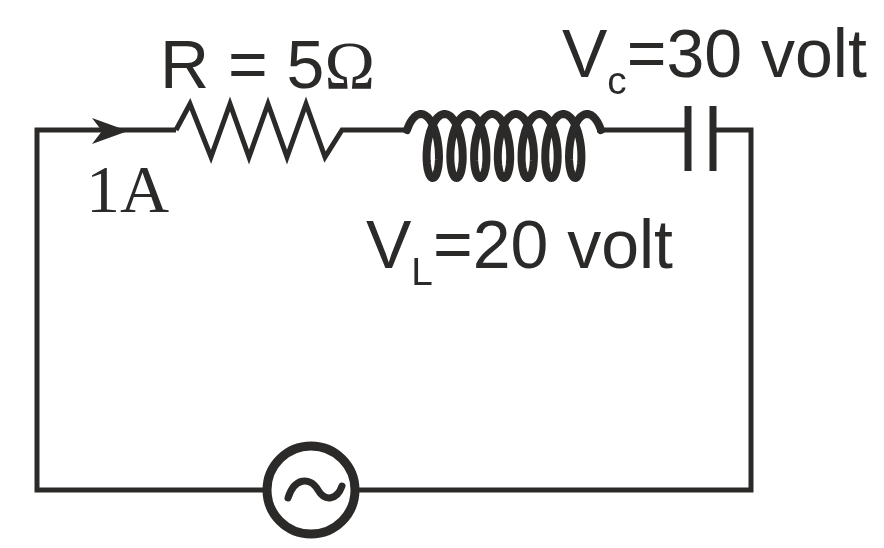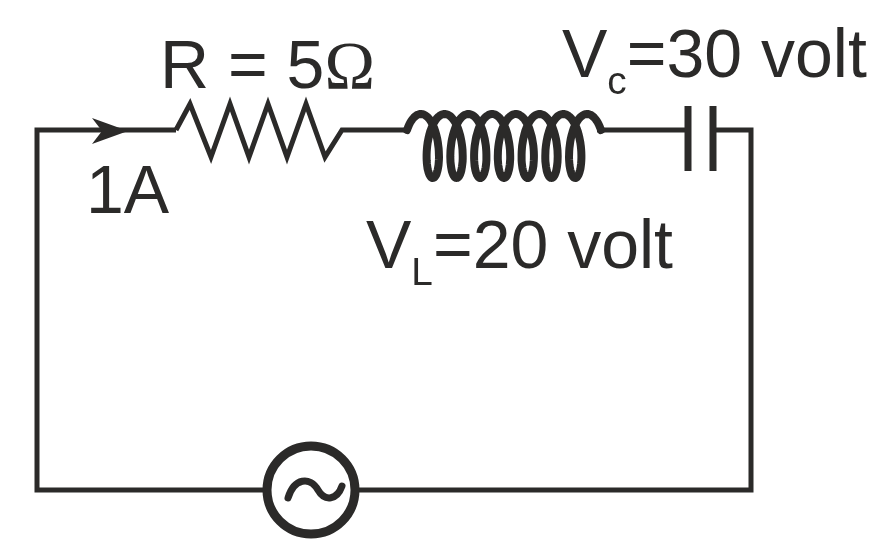--- a/index.html
+++ b/index.html
@@ -44,17 +44,17 @@
     <circle class="source-circle" cx="311" cy="490" r="44"></circle>
     <path class="sine" d="M288 498 C294 478 310 476 318 490 C325 502 337 500 342 486"></path>
 
     <path class="arrowhead" d="M128 131 L92 118 L102 131 L92 144 Z"></path>
   </svg>
 
   <div class="label" style="left:160px; top:30px;"><span>R = 5</span><span class="omega">Ω</span></div>
 
   <div class="label" style="left:562px; top:19px;text-align:right;"><span>V</span><sub>c</sub><span>=30 volt</span></div>
 
-  <div class="label" style="left:86px; top:155px;">1A</div>
+  <div class="label" style="left:86px; top:155px;font-family:Liberation Serif, serif;">1A</div>
 
   <div class="label" style="left:366px; top:210px;"><span>V</span><sub>L</sub><span>=20 volt</span></div>
 
 </div>
 
 </body></html>

